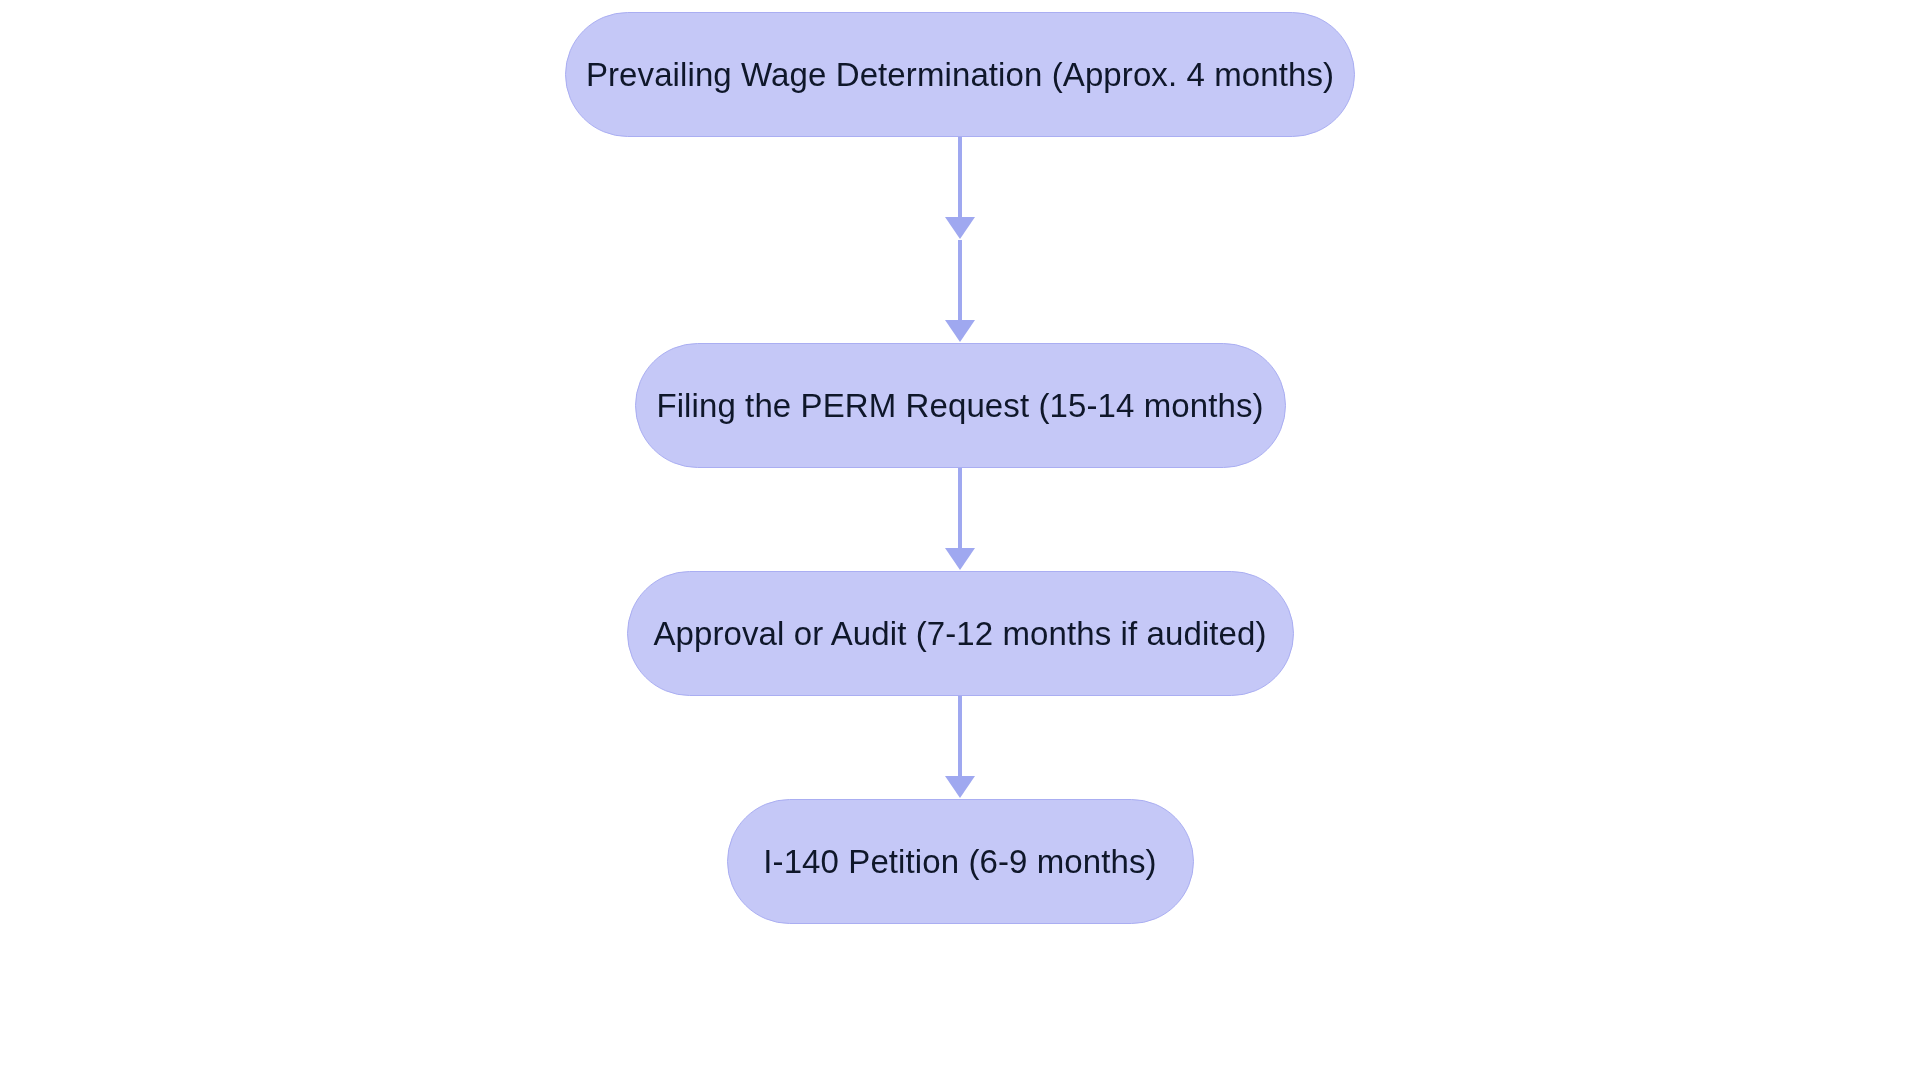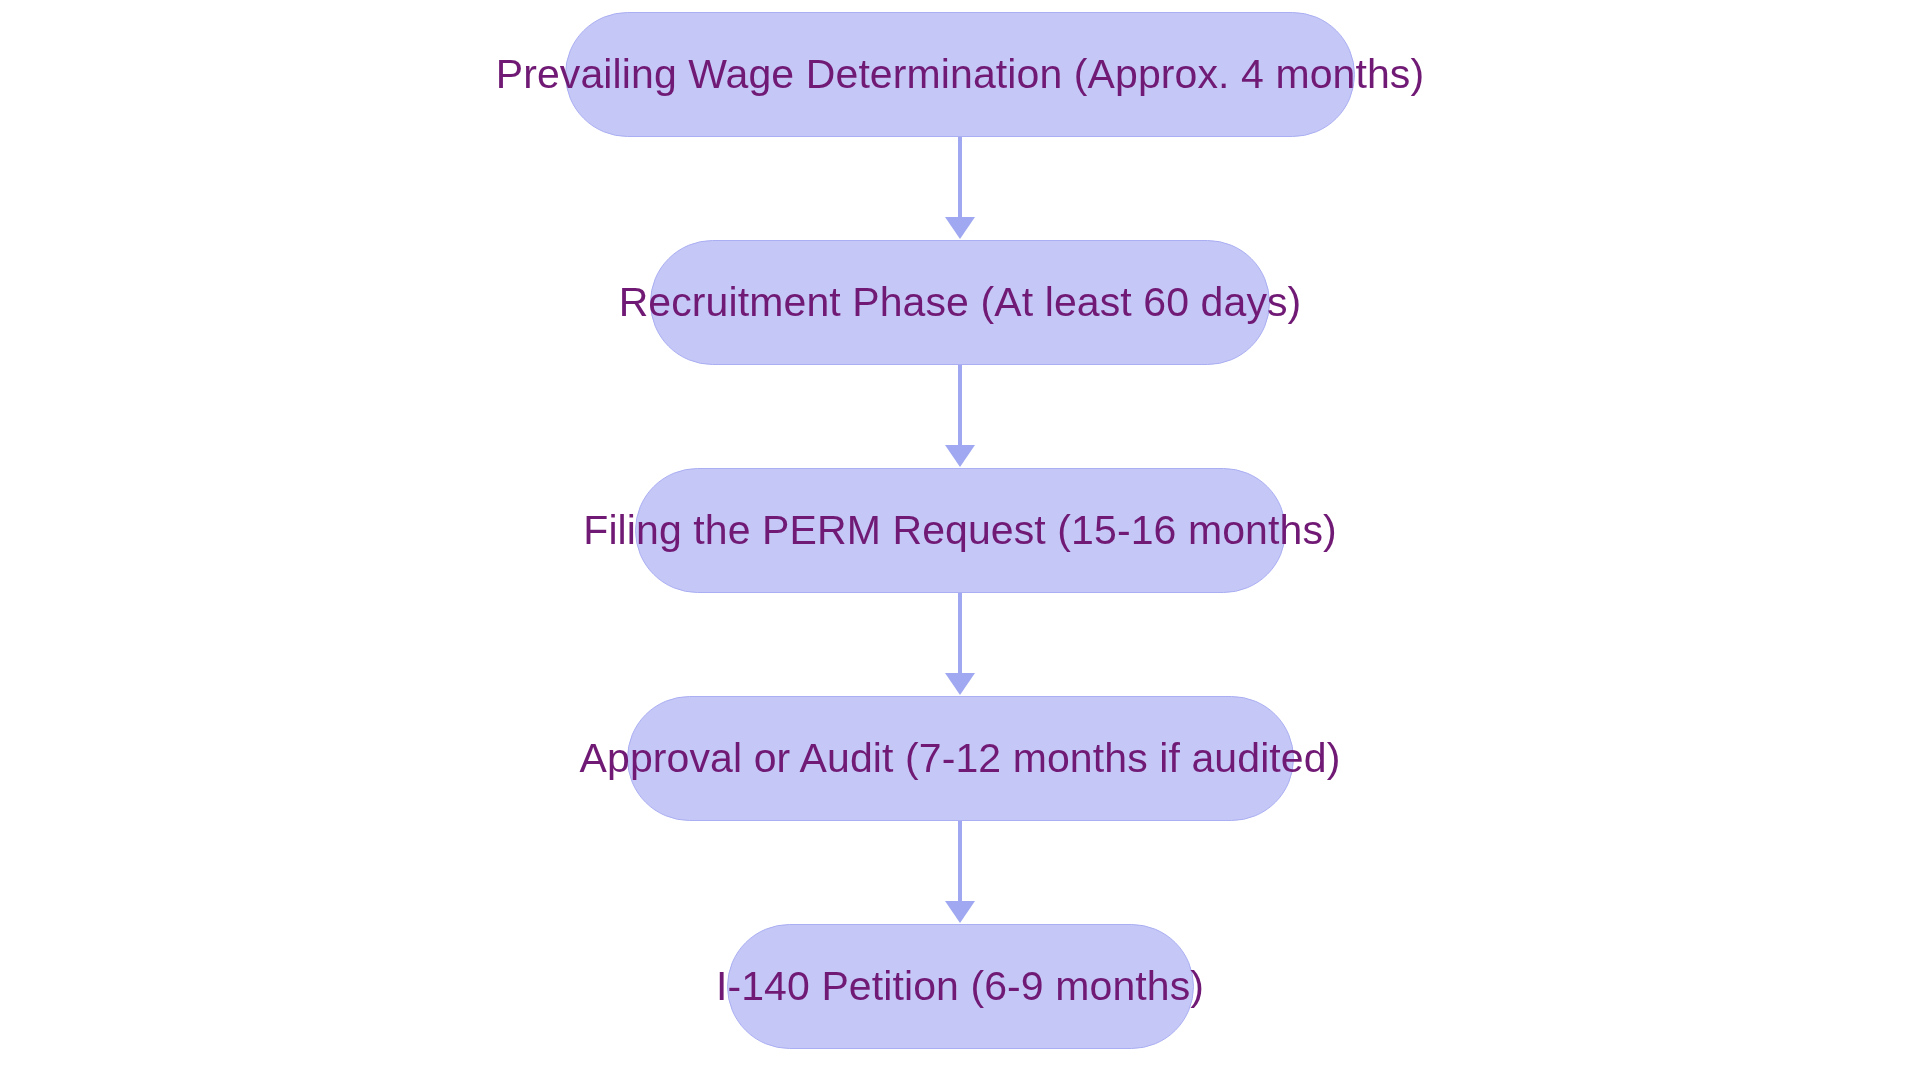--- a/index.html
+++ b/index.html
@@ -39,22 +39,22 @@
     background: #c5c8f7;
     border: 1.6px solid #aaaef2;
     border-radius: 999px;
     display: flex;
     align-items: center;
     justify-content: center;
     flex: 0 0 auto;
   }
 
   .node-label {
-    color: #701a75;
-    font-size: 41px;
+    color: #0f172a;
+    font-size: 33px;
     font-weight: 400;
     letter-spacing: 0.1px;
     white-space: nowrap;
     line-height: 1;
     padding: 0 34px;
   }
 
   
   .node-w-0 { width: 790px; }
   .node-w-1 { width: 620px; }
@@ -81,31 +81,28 @@
 
     <div class="node node-w-0">
       <span class="node-label">Prevailing Wage Determination (Approx. 4 months)</span>
     </div>
 
     <svg class="connector" viewBox="0 0 40 103">
       <line x1="20" y1="0" x2="20" y2="82" stroke="#9fa8f0" stroke-width="4"></line>
       <polygon points="5,80 35,80 20,102" fill="#9fa8f0"></polygon>
     </svg>
 
-    <div class="node node-w-1">
-      <span class="node-label">Recruitment Phase (At least 60 days)</span>
-    </div>
 
     <svg class="connector" viewBox="0 0 40 103">
       <line x1="20" y1="0" x2="20" y2="82" stroke="#9fa8f0" stroke-width="4"></line>
       <polygon points="5,80 35,80 20,102" fill="#9fa8f0"></polygon>
     </svg>
 
     <div class="node node-w-2">
-      <span class="node-label">Filing the PERM Request (15-16 months)</span>
+      <span class="node-label">Filing the PERM Request (15-14 months)</span>
     </div>
 
     <svg class="connector" viewBox="0 0 40 103">
       <line x1="20" y1="0" x2="20" y2="82" stroke="#9fa8f0" stroke-width="4"></line>
       <polygon points="5,80 35,80 20,102" fill="#9fa8f0"></polygon>
     </svg>
 
     <div class="node node-w-3">
       <span class="node-label">Approval or Audit (7-12 months if audited)</span>
     </div>

